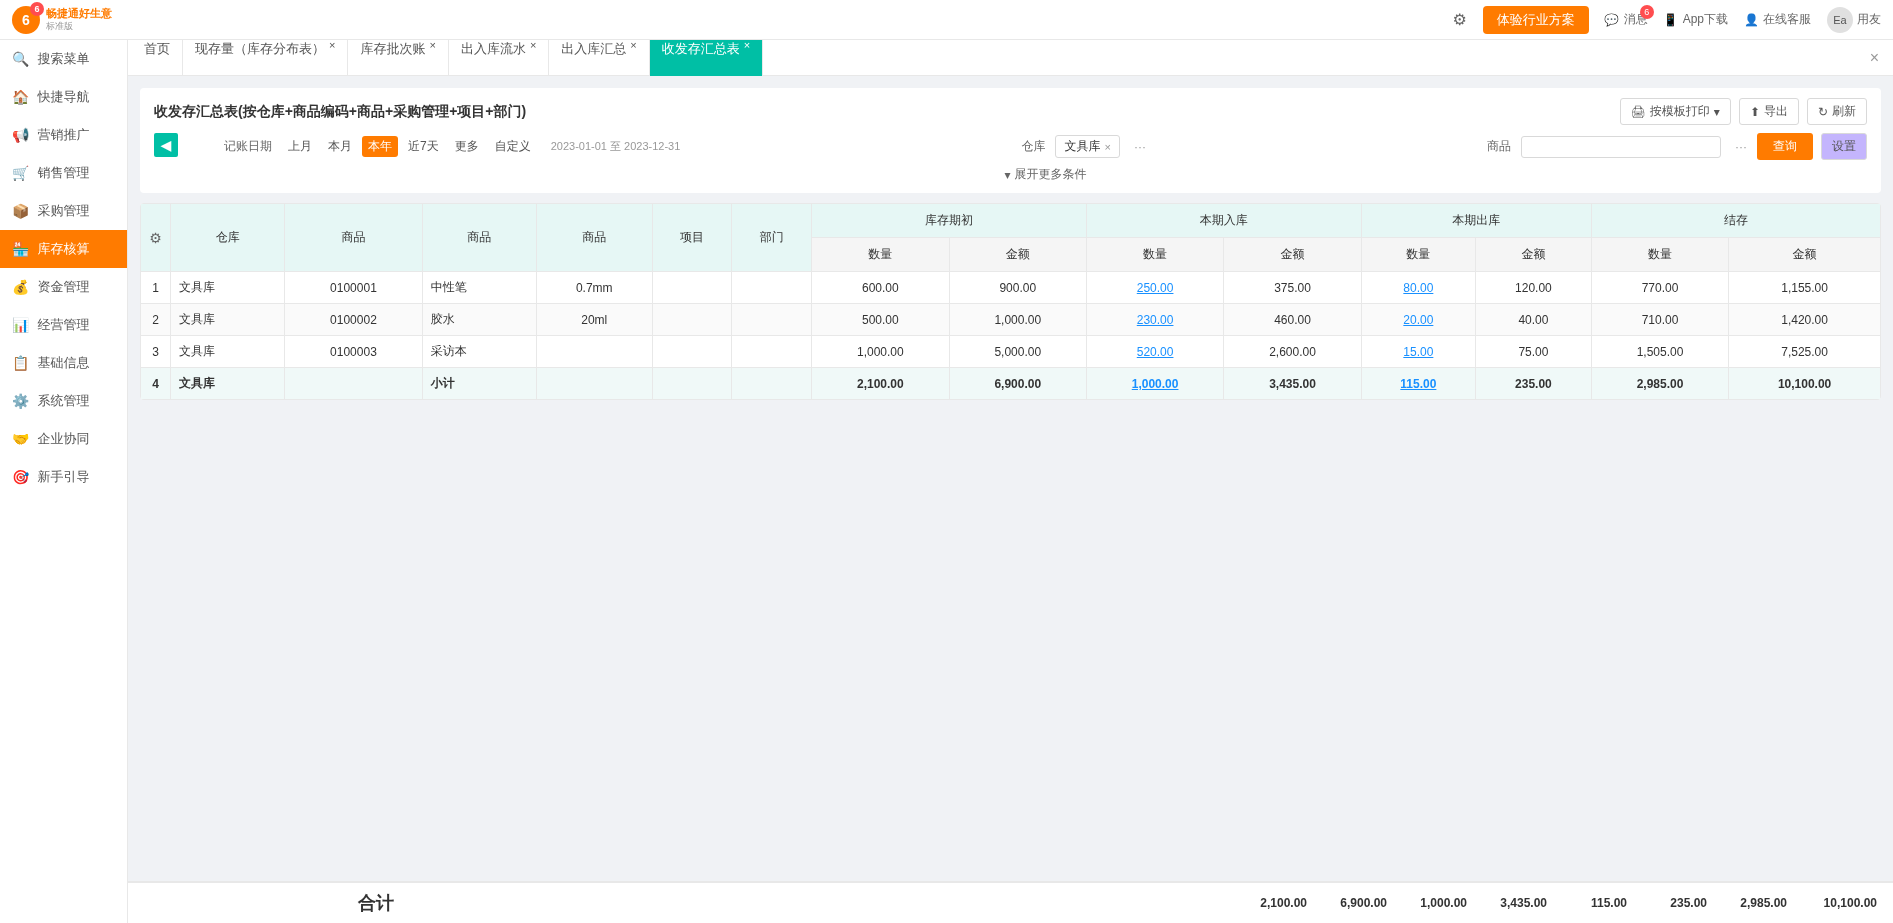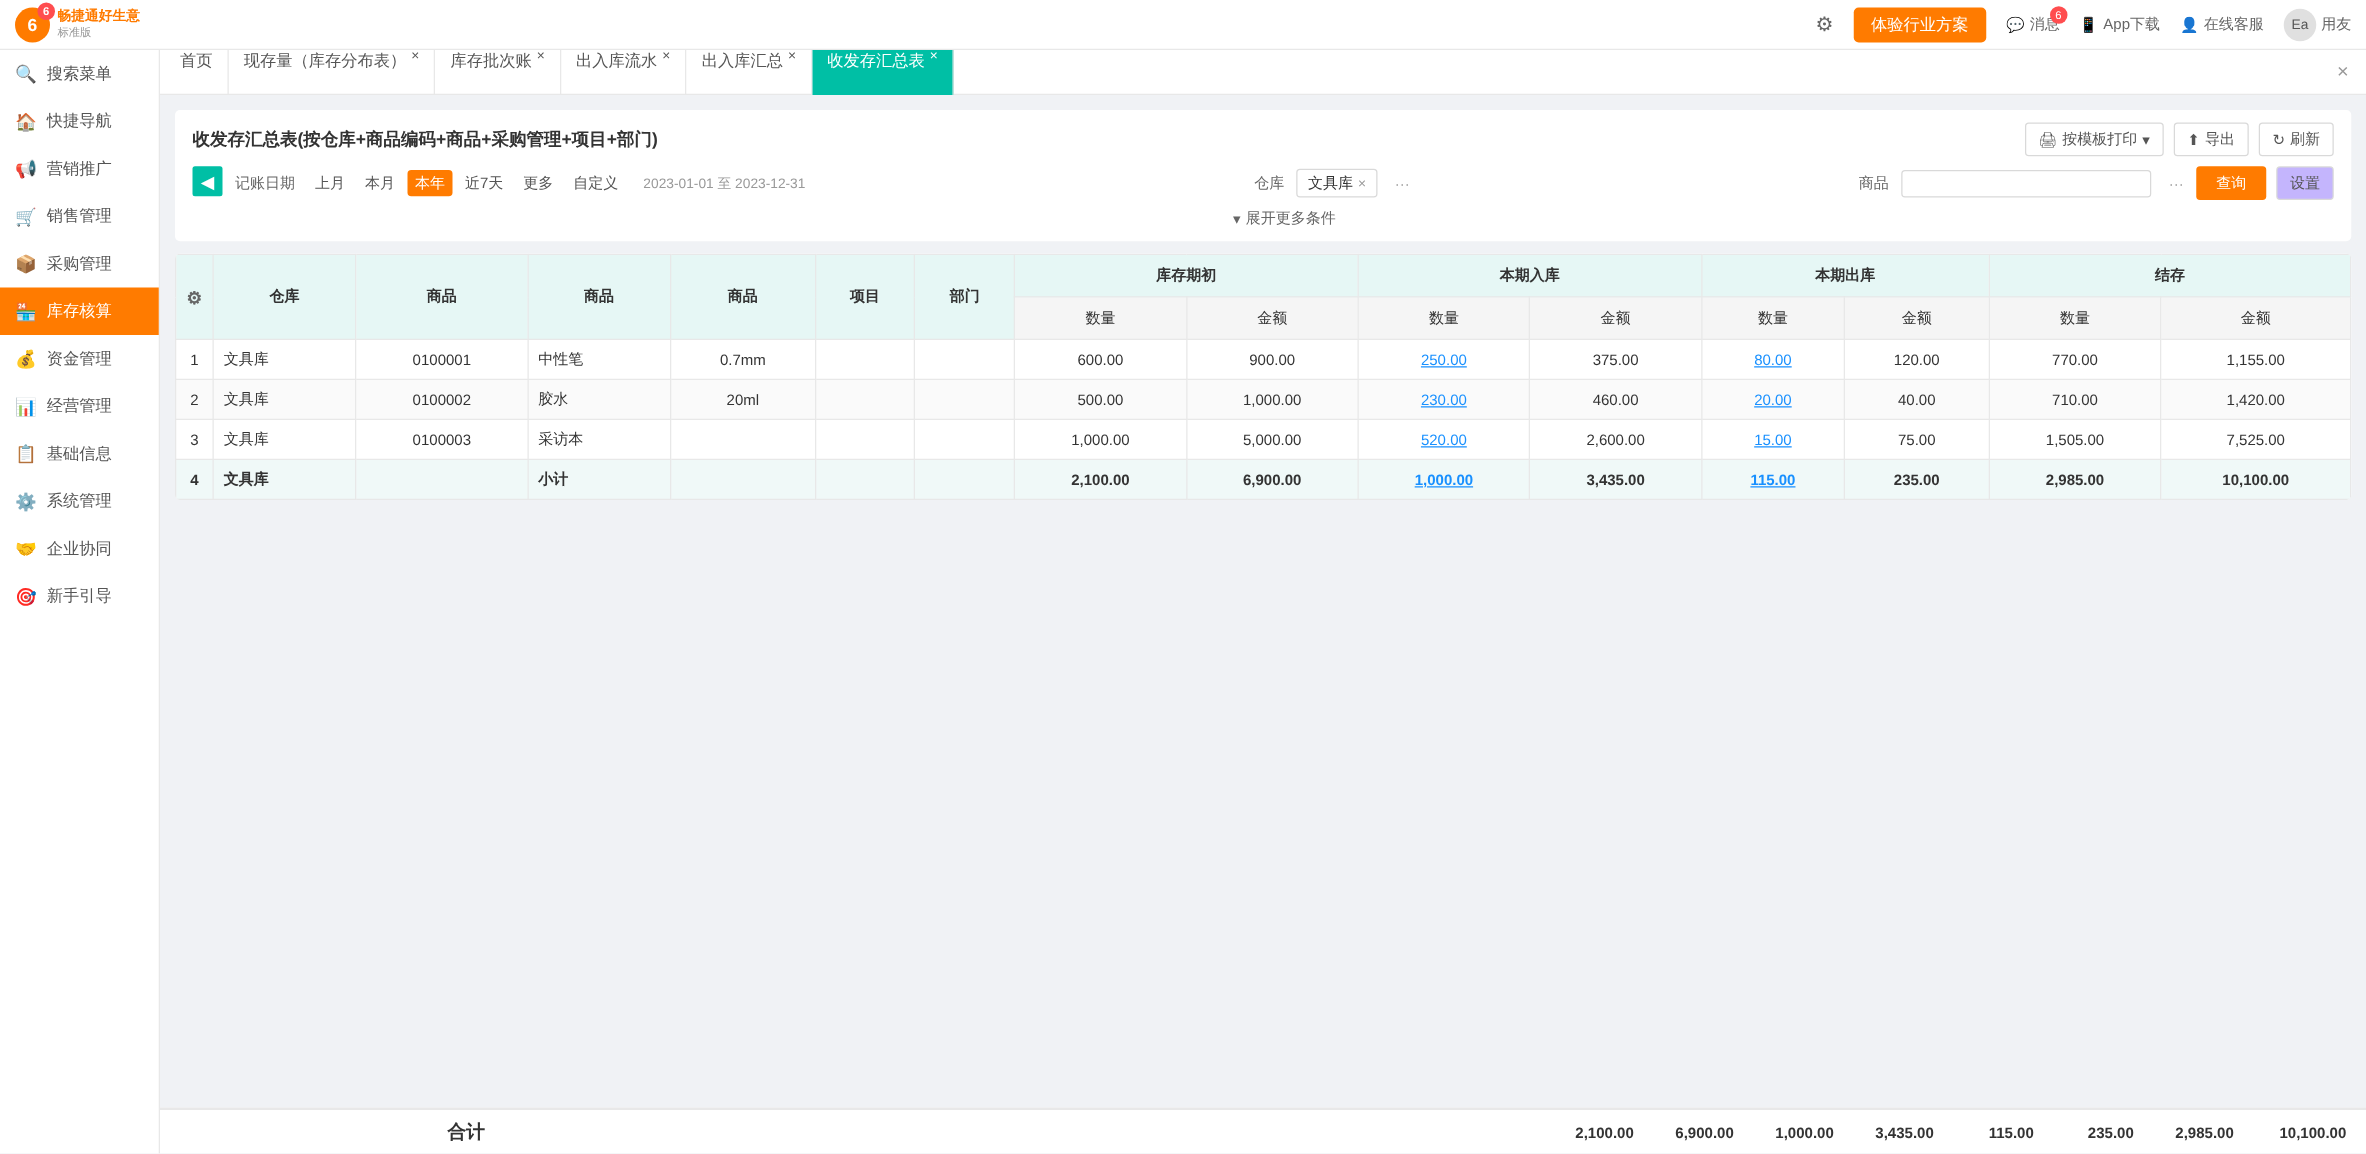--- a/index.html
+++ b/index.html
@@ -55,32 +55,32 @@
     .filter-tag-close { cursor: pointer; color: #999; font-size: 11px; }
     .filter-more { color: #999; cursor: pointer; font-size: 12px; margin-left: 4px; }
     .filter-input { border: 1px solid #d9d9d9; border-radius: 3px; padding: 3px 8px; font-size: 12px; width: 120px; outline: none; }
     .expand-btn { display: flex; align-items: center; gap: 4px; color: #666; cursor: pointer; font-size: 12px; border: none; background: none; }
     .query-btn { background: #ff7b00; color: #fff; border: none; padding: 5px 16px; border-radius: 3px; cursor: pointer; font-size: 12px; }
     .set-btn { border: 1px solid #d9d9d9; background: #c4b5fd; padding: 4px 10px; border-radius: 3px; cursor: pointer; font-size: 12px; color: #555; }
 
     
     .table-container { background: #fff; border-radius: 4px; overflow: hidden; }
     table { width: 100%; border-collapse: collapse; font-size: 12px; }
-    thead tr th { background: #e6f7f5; color: #333; font-weight: bold; text-align: center; padding: 8px 6px; border: 1px solid #e8e8e8; white-space: nowrap; }
+    thead tr th { background: #e6f7f5; color: #333; font-weight: normal; text-align: center; padding: 8px 6px; border: 1px solid #e8e8e8; white-space: nowrap; }
     thead tr.sub-header th { background: #f5f5f5; font-weight: normal; }
     tbody tr td { padding: 7px 8px; border: 1px solid #e8e8e8; text-align: center; color: #333; }
     tbody tr:nth-child(even) { background: #fafafa; }
     tbody tr.summary-row td { font-weight: bold; background: #f0f9f8; }
     .link-text { color: #1890ff; text-decoration: underline; cursor: pointer; }
     .left-align { text-align: left; }
     .settings-icon { font-size: 14px; color: #666; cursor: pointer; }
 
     
     .page-footer { background: #fff; border-top: 2px solid #e8e8e8; padding: 8px 16px; display: flex; align-items: center; gap: 8px; flex-shrink: 0; }
-    .footer-label { color: #333; font-weight: bold; font-size: 15px; }
+    .footer-label { color: #333; font-weight: bold; font-size: 18px; }
     .footer-cell { min-width: 80px; text-align: right; font-size: 12px; font-weight: bold; color: #333; }
 
     .toggle-arrow { width: 24px; height: 24px; background: #00bfa5; color: #fff; display: flex; align-items: center; justify-content: center; border-radius: 2px; cursor: pointer; font-size: 14px; flex-shrink: 0; }
   </style>
 </head>
 <body>
 
 <div class="app-container">
 
   <div class="top-bar">
@@ -216,21 +216,21 @@
               </button>
               <button class="header-btn">
                 <span>↻</span>
                 <span>刷新</span>
               </button>
             </div>
           </div>
 
           <div style="display:flex; align-items:flex-start; gap:10px;">
             <div class="toggle-arrow">◀</div>
-            <div style="flex:1;">
+            <div style="flex:1;margin-left:36px;">
               <div class="filter-row">
                 <span class="filter-label">记账日期</span>
                 <div class="filter-date-btns">
                   <button class="date-btn">上月</button>
                   <button class="date-btn">本月</button>
                   <button class="date-btn active">本年</button>
                   <button class="date-btn">近7天</button>
                   <button class="date-btn">更多</button>
                   <button class="date-btn">自定义</button>
                 </div>

